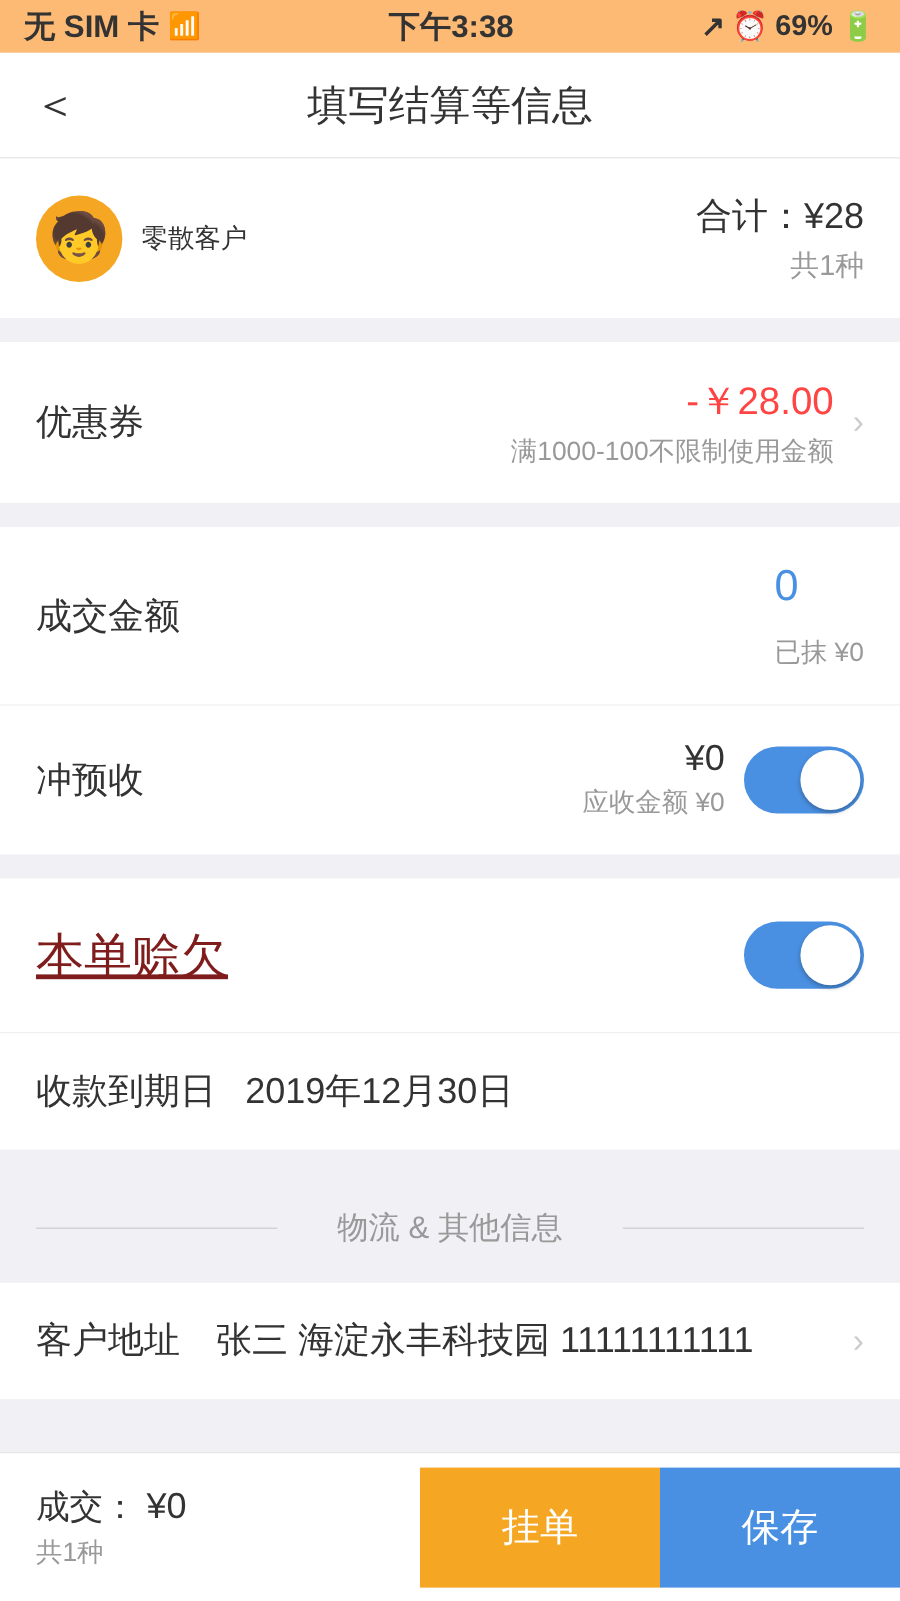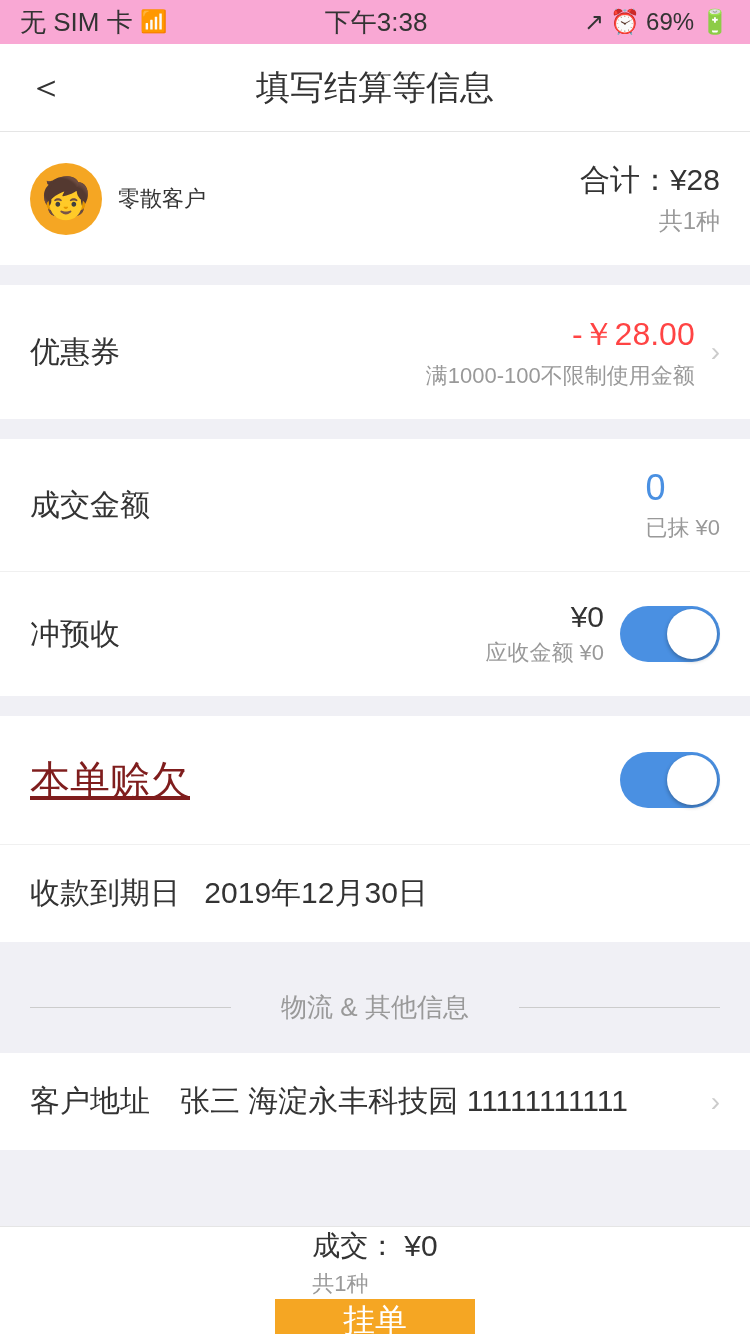--- a/index.html
+++ b/index.html
@@ -9,27 +9,27 @@
       min-height: 1334px;
       font-family: -apple-system, "PingFang SC", "Helvetica Neue", sans-serif;
       background: #f0f0f5;
       font-size: 28px;
       color: #333;
     }
 
     
     .status-bar {
       height: 44px;
-      background: #f9a8d4;
+      background: #fdba74;
       display: flex;
       align-items: center;
       justify-content: space-between;
       padding: 0 20px;
       font-size: 26px;
-      font-weight: 400;
+      font-weight: 700;
     }
     .status-left { display: flex; align-items: center; gap: 8px; }
     .status-right { display: flex; align-items: center; gap: 6px; font-size: 24px; }
     .wifi-icon { font-size: 22px; }
 
     
     .nav-bar {
       height: 88px;
       background: white;
       display: flex;
@@ -147,21 +147,21 @@
       padding: 10px 24px;
       font-size: 26px;
       color: #666;
       background: white;
       cursor: pointer;
     }
     .deducted {
       font-size: 22px;
       color: #999;
       text-align: right;
-      margin-top: 4px;
+      margin-top: 20px;
     }
 
     
     .prepay-right {
       text-align: right;
     }
     .prepay-amount {
       font-size: 30px;
       color: #333;
     }
@@ -260,26 +260,25 @@
       font-size: 28px;
       margin-left: 10px;
     }
 
     
     .bottom-bar {
       position: fixed;
       bottom: 0;
       left: 0;
       width: 750px;
-      height: 108px;
+      height: 124px;
       background: white;
       display: flex;
       align-items: center;
       border-top: 1px solid #e5e5e5;
-      flex-direction: column;
     }
     .bottom-info {
       flex: 1;
       padding: 0 30px;
     }
     .bottom-deal {
       font-size: 28px;
       color: #333;
       display: flex;
       gap: 8px;

